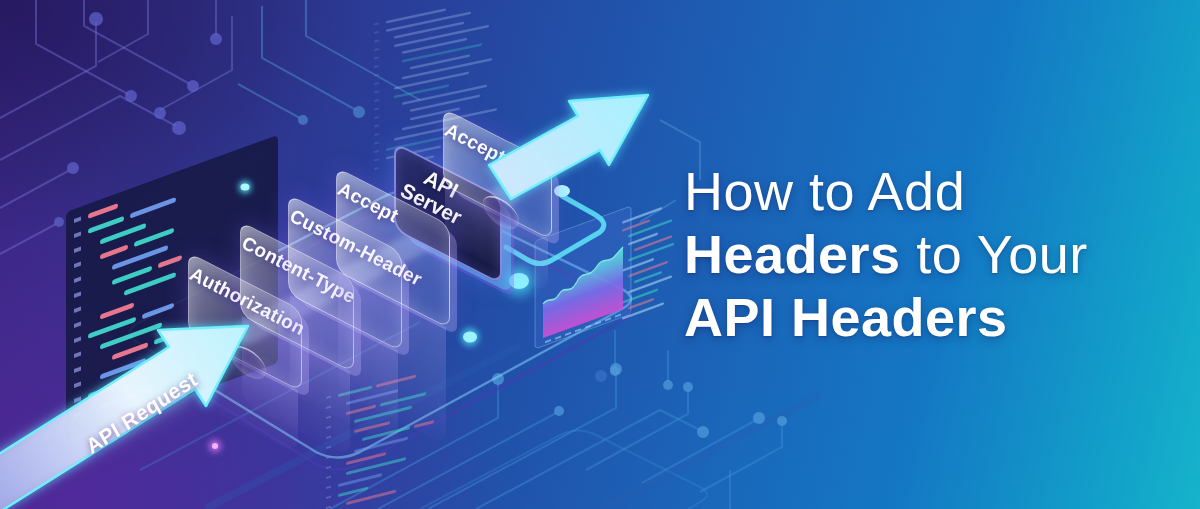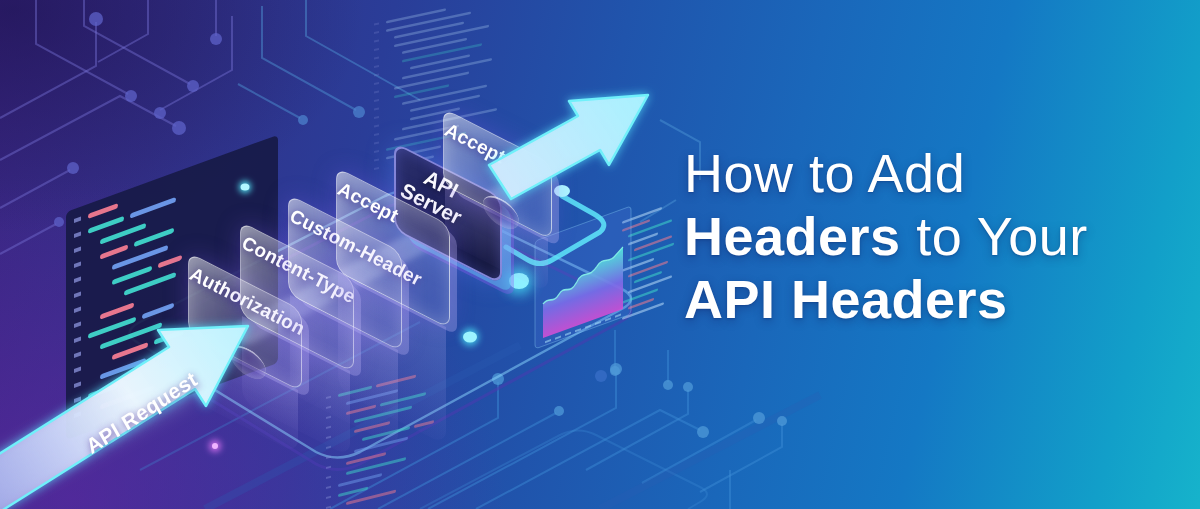--- a/index.html
+++ b/index.html
@@ -59,21 +59,21 @@
 
   
   .req-label{
     position:absolute;left:82px;top:438px;z-index:7;white-space:nowrap;
     transform:rotate(-33.5deg) skewX(-4deg);transform-origin:0 0;
     font-size:21px;font-weight:700;color:#fff;letter-spacing:.5px;
     text-shadow:0 2px 7px rgba(70,30,140,.7);
   }
 
   
-  .title{position:absolute;left:684px;top:142px;z-index:7;color:#fff;}
+  .title{position:absolute;left:684px;top:160px;z-index:7;color:#fff;}
   .t-line{font-size:54px;line-height:63px;letter-spacing:.5px;
     text-shadow:0 3px 10px rgba(14,26,92,.35),0 1px 2px rgba(18,30,92,.3);}
   .t-reg{font-weight:400;}
   .t-bold{font-weight:700;margin-top:28px;}
 </style>
 </head>
 <body>
 
 <div class="banner">
 

